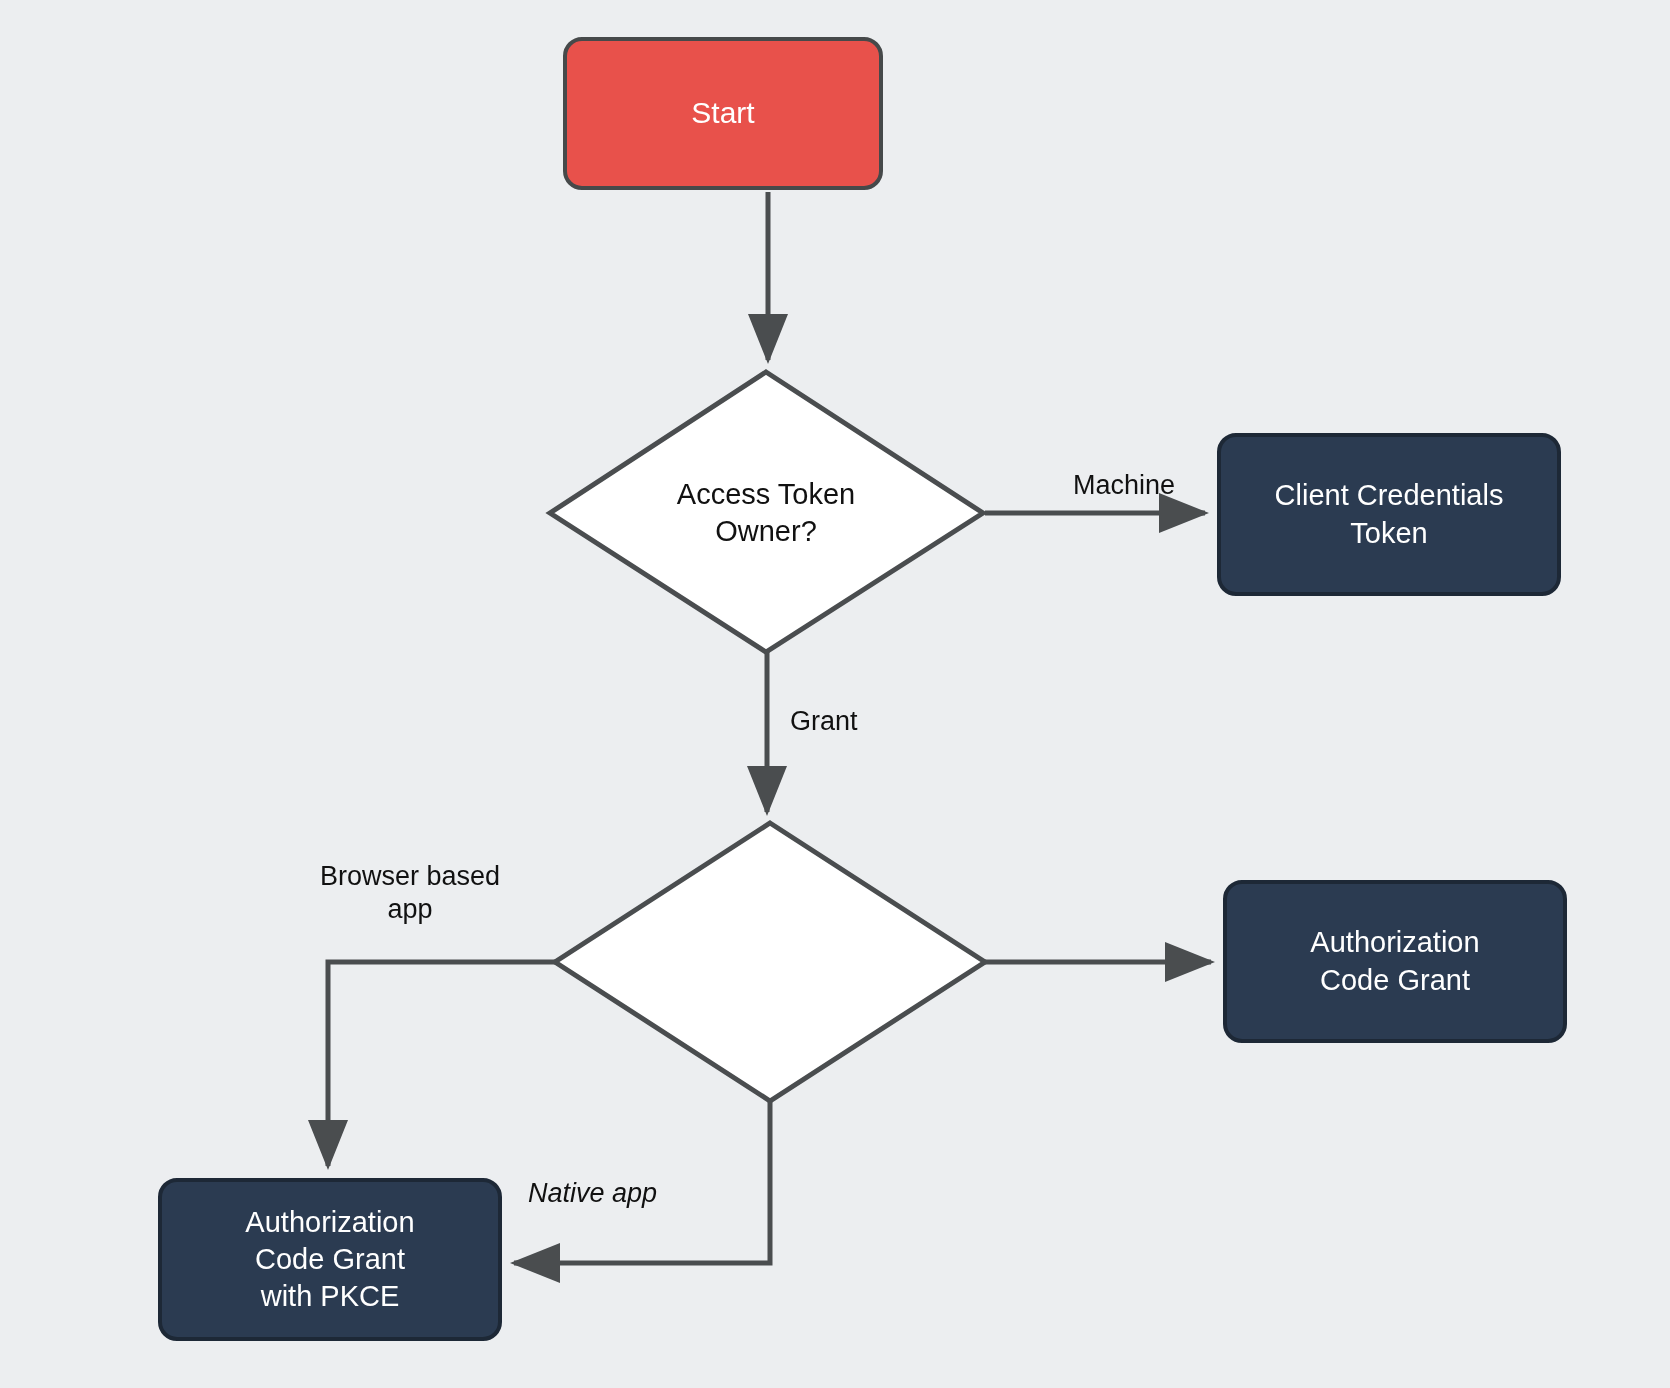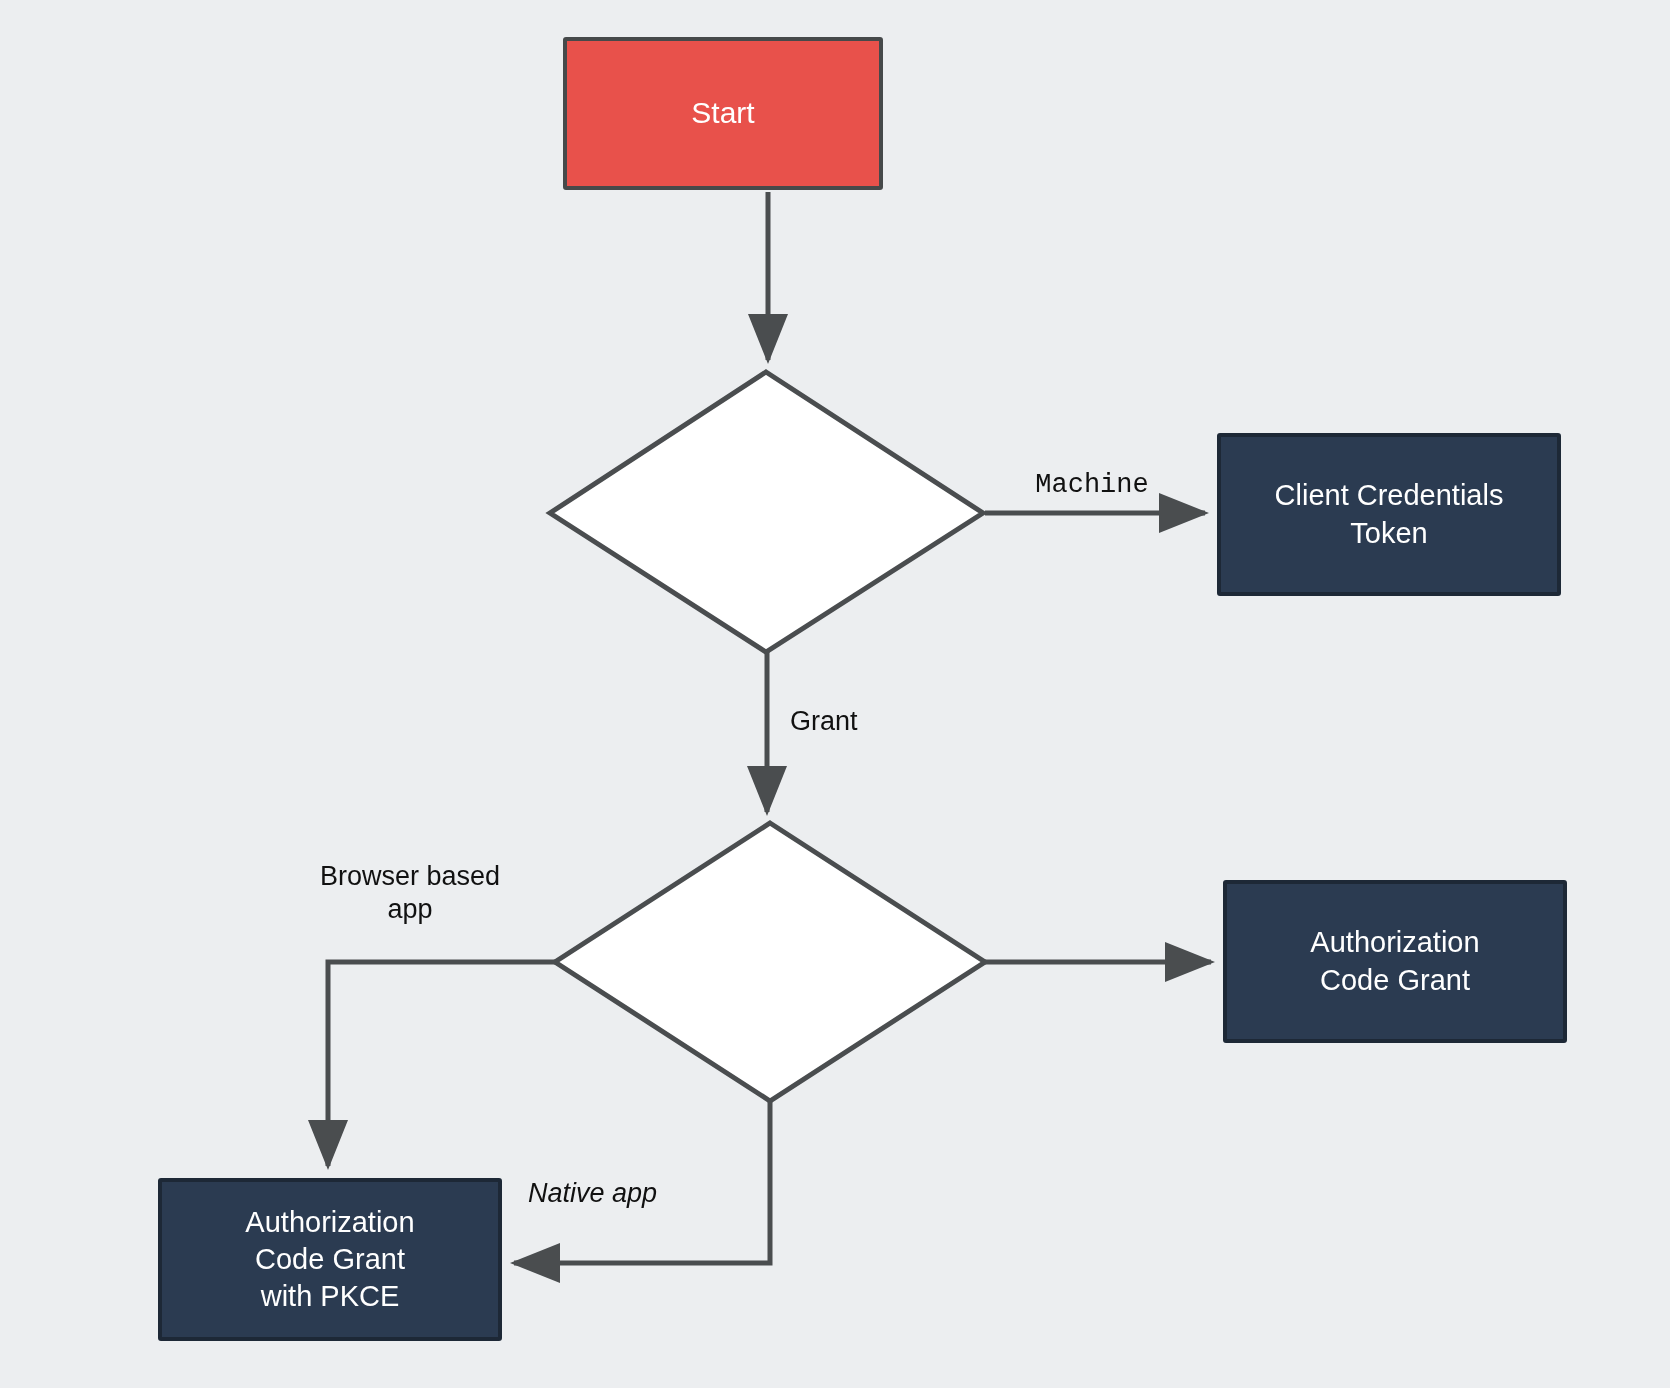--- a/index.html
+++ b/index.html
@@ -23,21 +23,21 @@
   }
   .node {
     position: absolute;
     box-sizing: border-box;
     display: flex;
     align-items: center;
     justify-content: center;
     text-align: center;
   }
   .node-box {
-    border-radius: 3px;
+    border-radius: 19px;
     border: 4px solid #46494a;
   }
   .node-start {
     background: #e8514b;
     color: #ffffff;
     font-size: 30px;
     line-height: 1.22;
   }
   .node-dark {
     background: #2b3b51;
@@ -97,39 +97,43 @@
 
     <path d="M 555,962 L 328,962 L 328,1166" fill="none" stroke="#4a4d4f" stroke-width="5" stroke-linejoin="miter" marker-end="url(#arrowhead)"></path>
 
     <path d="M 770,1101 L 770,1263 L 514,1263" fill="none" stroke="#4a4d4f" stroke-width="5" stroke-linejoin="miter" marker-end="url(#arrowhead)"></path>
   </svg>
 
   <div class="node node-box node-start" style="left:563px; top:37px; width:320px; height:153px;">
     <span class="node-label-text">Start</span>
   </div>
 
+  <div class="diamond-text" style="left:596px; top:453px; width:340px; height:120px;">
+    <span>Access Token
+Owner?</span>
+  </div>
 
   <div class="node node-box node-dark" style="left:1217px; top:433px; width:344px; height:163px;">
     <span class="node-label-text">Client Credentials
 Token</span>
   </div>
 
 
   <div class="node node-box node-dark" style="left:1223px; top:880px; width:344px; height:163px;">
     <span class="node-label-text">Authorization
 Code Grant</span>
   </div>
 
   <div class="node node-box node-dark" style="left:158px; top:1178px; width:344px; height:163px;">
     <span class="node-label-text">Authorization
 Code Grant
 with PKCE</span>
   </div>
 
-  <div class="edge-label" style="left:992px; top:437px; width:200px;font-family:Liberation Mono, monospace;">
+  <div class="edge-label" style="left:1024px; top:437px; width:200px;">
     <span>Machine</span>
   </div>
 
   <div class="edge-label" style="left:790px; top:673px; width:150px; text-align:left;">
     <span>Grant</span>
   </div>
 
   <div class="edge-label" style="left:290px; top:828px; width:240px;">
     <span>Browser based
 app</span>

